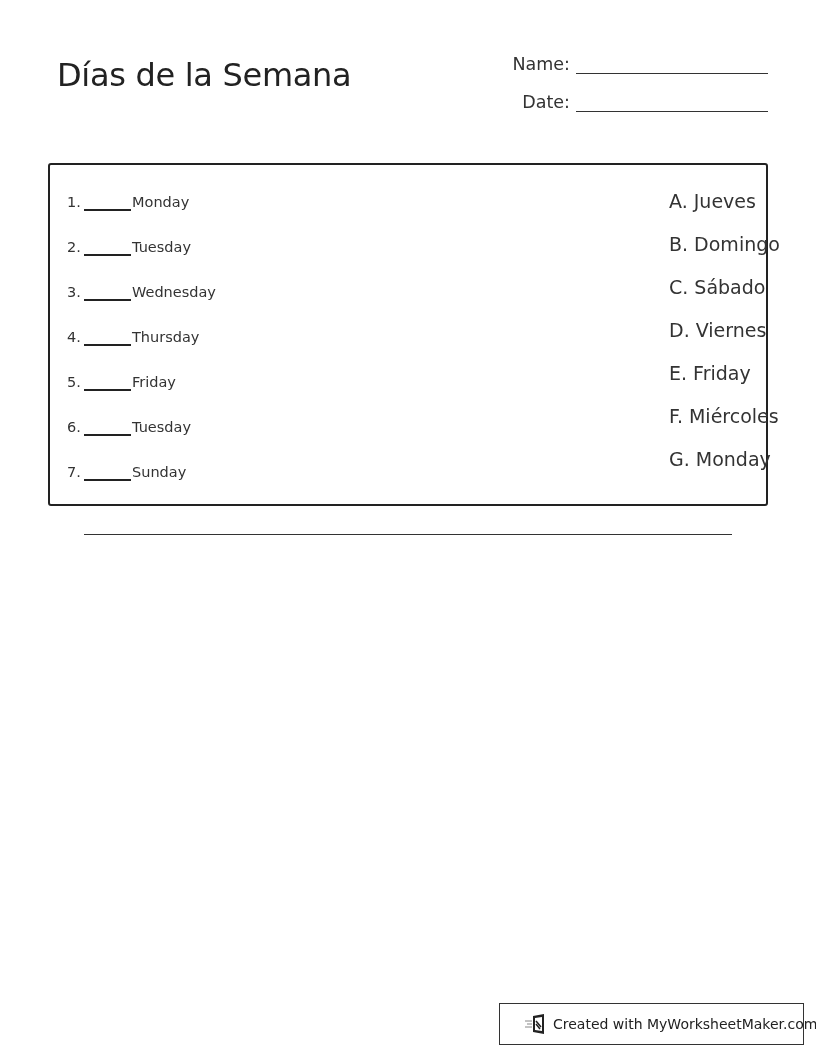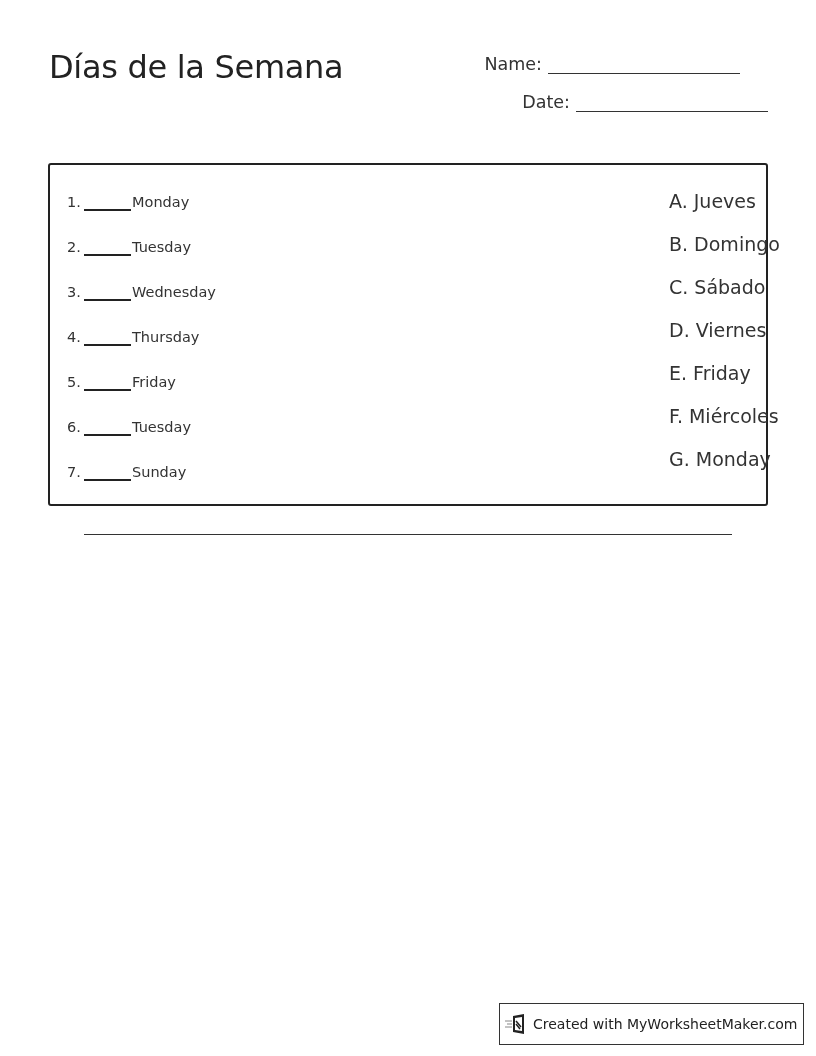--- a/index.html
+++ b/index.html
@@ -3,33 +3,33 @@
   <meta charset="utf-8">
   <style>
     html, body { margin: 0; padding: 0; background: #ffffff; }
     body {
       width: 816px; height: 1056px; position: relative; overflow: hidden;
       font-family: "DejaVu Sans", sans-serif; color: #222222;
     }
     .title {
       position: absolute; left: 49px; top: 48px;
       font-size: 32px; font-weight: normal; color: #222222;
-      letter-spacing: -0.3px; margin: 0;
+      letter-spacing: -0.3px; margin: 8px;
     }
     .field {
       position: absolute; display: flex; align-items: flex-end;
     }
     .field-label {
       font-size: 17.5px; color: #333333; text-align: right; width: 62px;
       margin-right: 6px; line-height: 20px;
     }
     .field-line {
       width: 192px; border-bottom: 1.5px solid #333333; height: 20px;
     }
-    .name-field { left: 480px; top: 53px; }
+    .name-field { left: 508px; top: 53px; }
     .date-field { left: 508px; top: 91px; }
 
     .box {
       position: absolute; left: 48px; top: 163px; width: 716px; height: 339px;
       border: 2px solid #222222; border-radius: 3px; box-sizing: content-box;
     }
     .q-item {
       position: absolute; left: 17px; display: flex; align-items: flex-end;
       font-size: 14.5px; color: #333333; height: 20px;
     }
@@ -46,21 +46,21 @@
     }
 
     .separator {
       position: absolute; left: 84px; top: 534px; width: 648px;
       border-top: 1.3px solid #333333;
     }
 
     .footer {
       position: absolute; left: 499px; top: 1003px; width: 305px; height: 42px;
       border: 1.3px solid #333333; box-sizing: border-box;
-      display: flex; align-items: center; padding-left: 4px;
+      display: flex; align-items: center; padding-left: 24px;
     }
     .footer-icon { width: 24px; height: 22px; margin-right: 5px; }
     .footer-text { font-size: 14px; color: #222222; white-space: nowrap; }
   </style>
 </head>
 <body>
 
 <h1 class="title">Días de la Semana</h1>
 
 <div class="field name-field">

